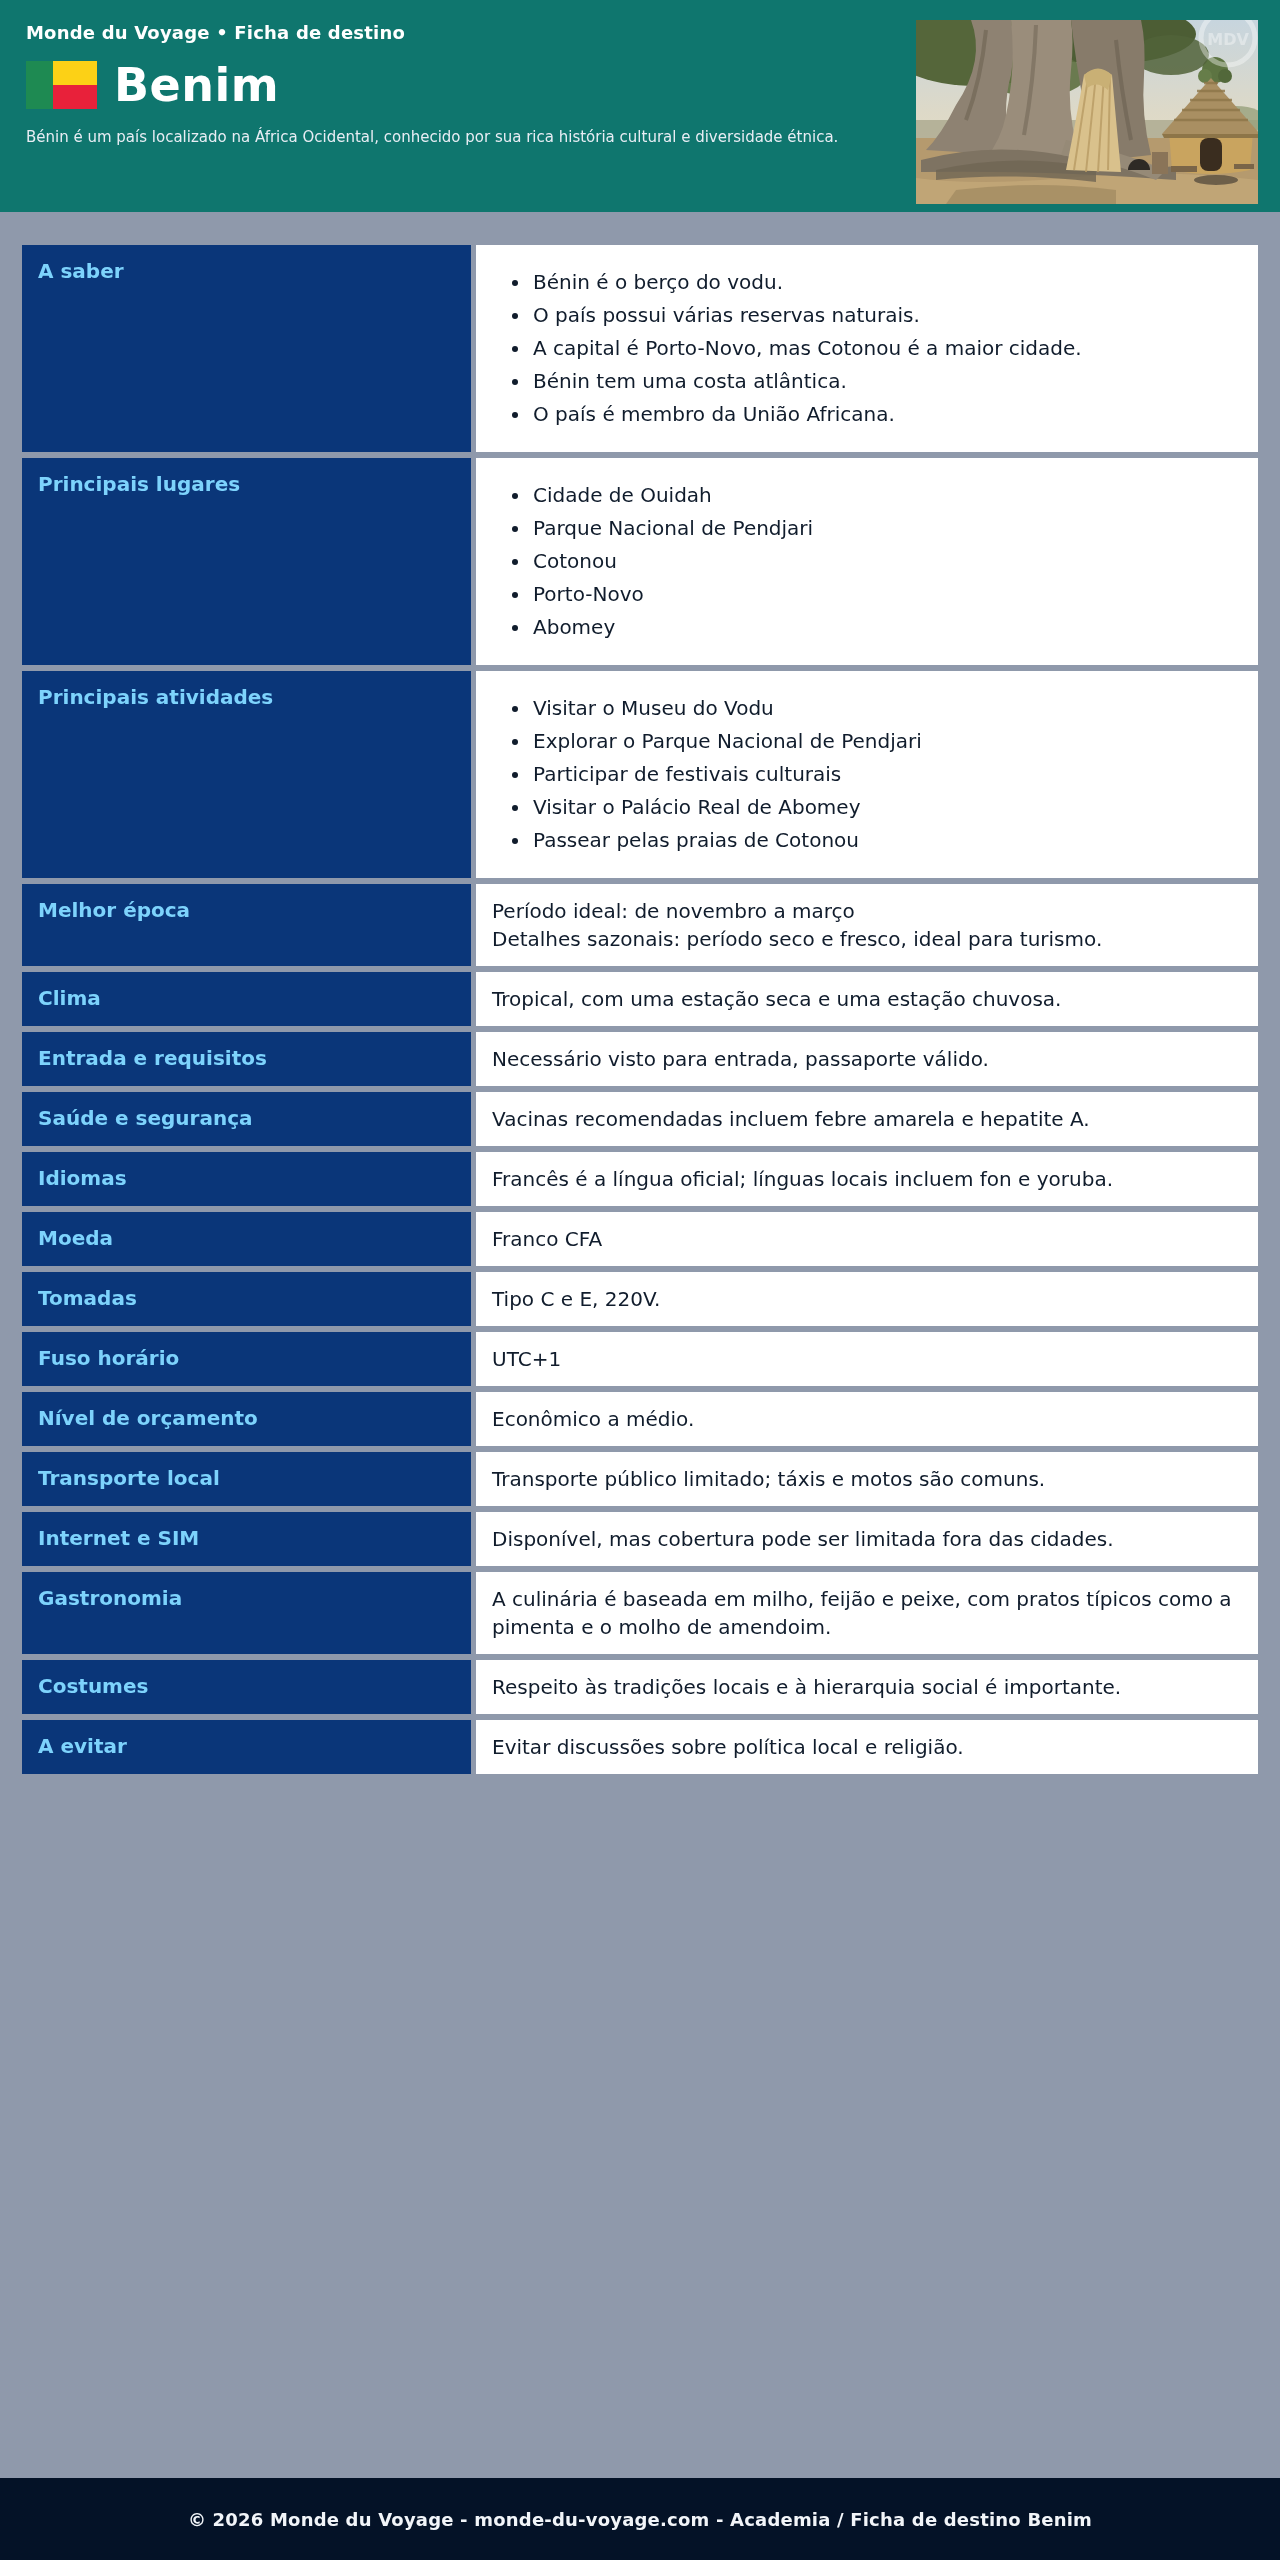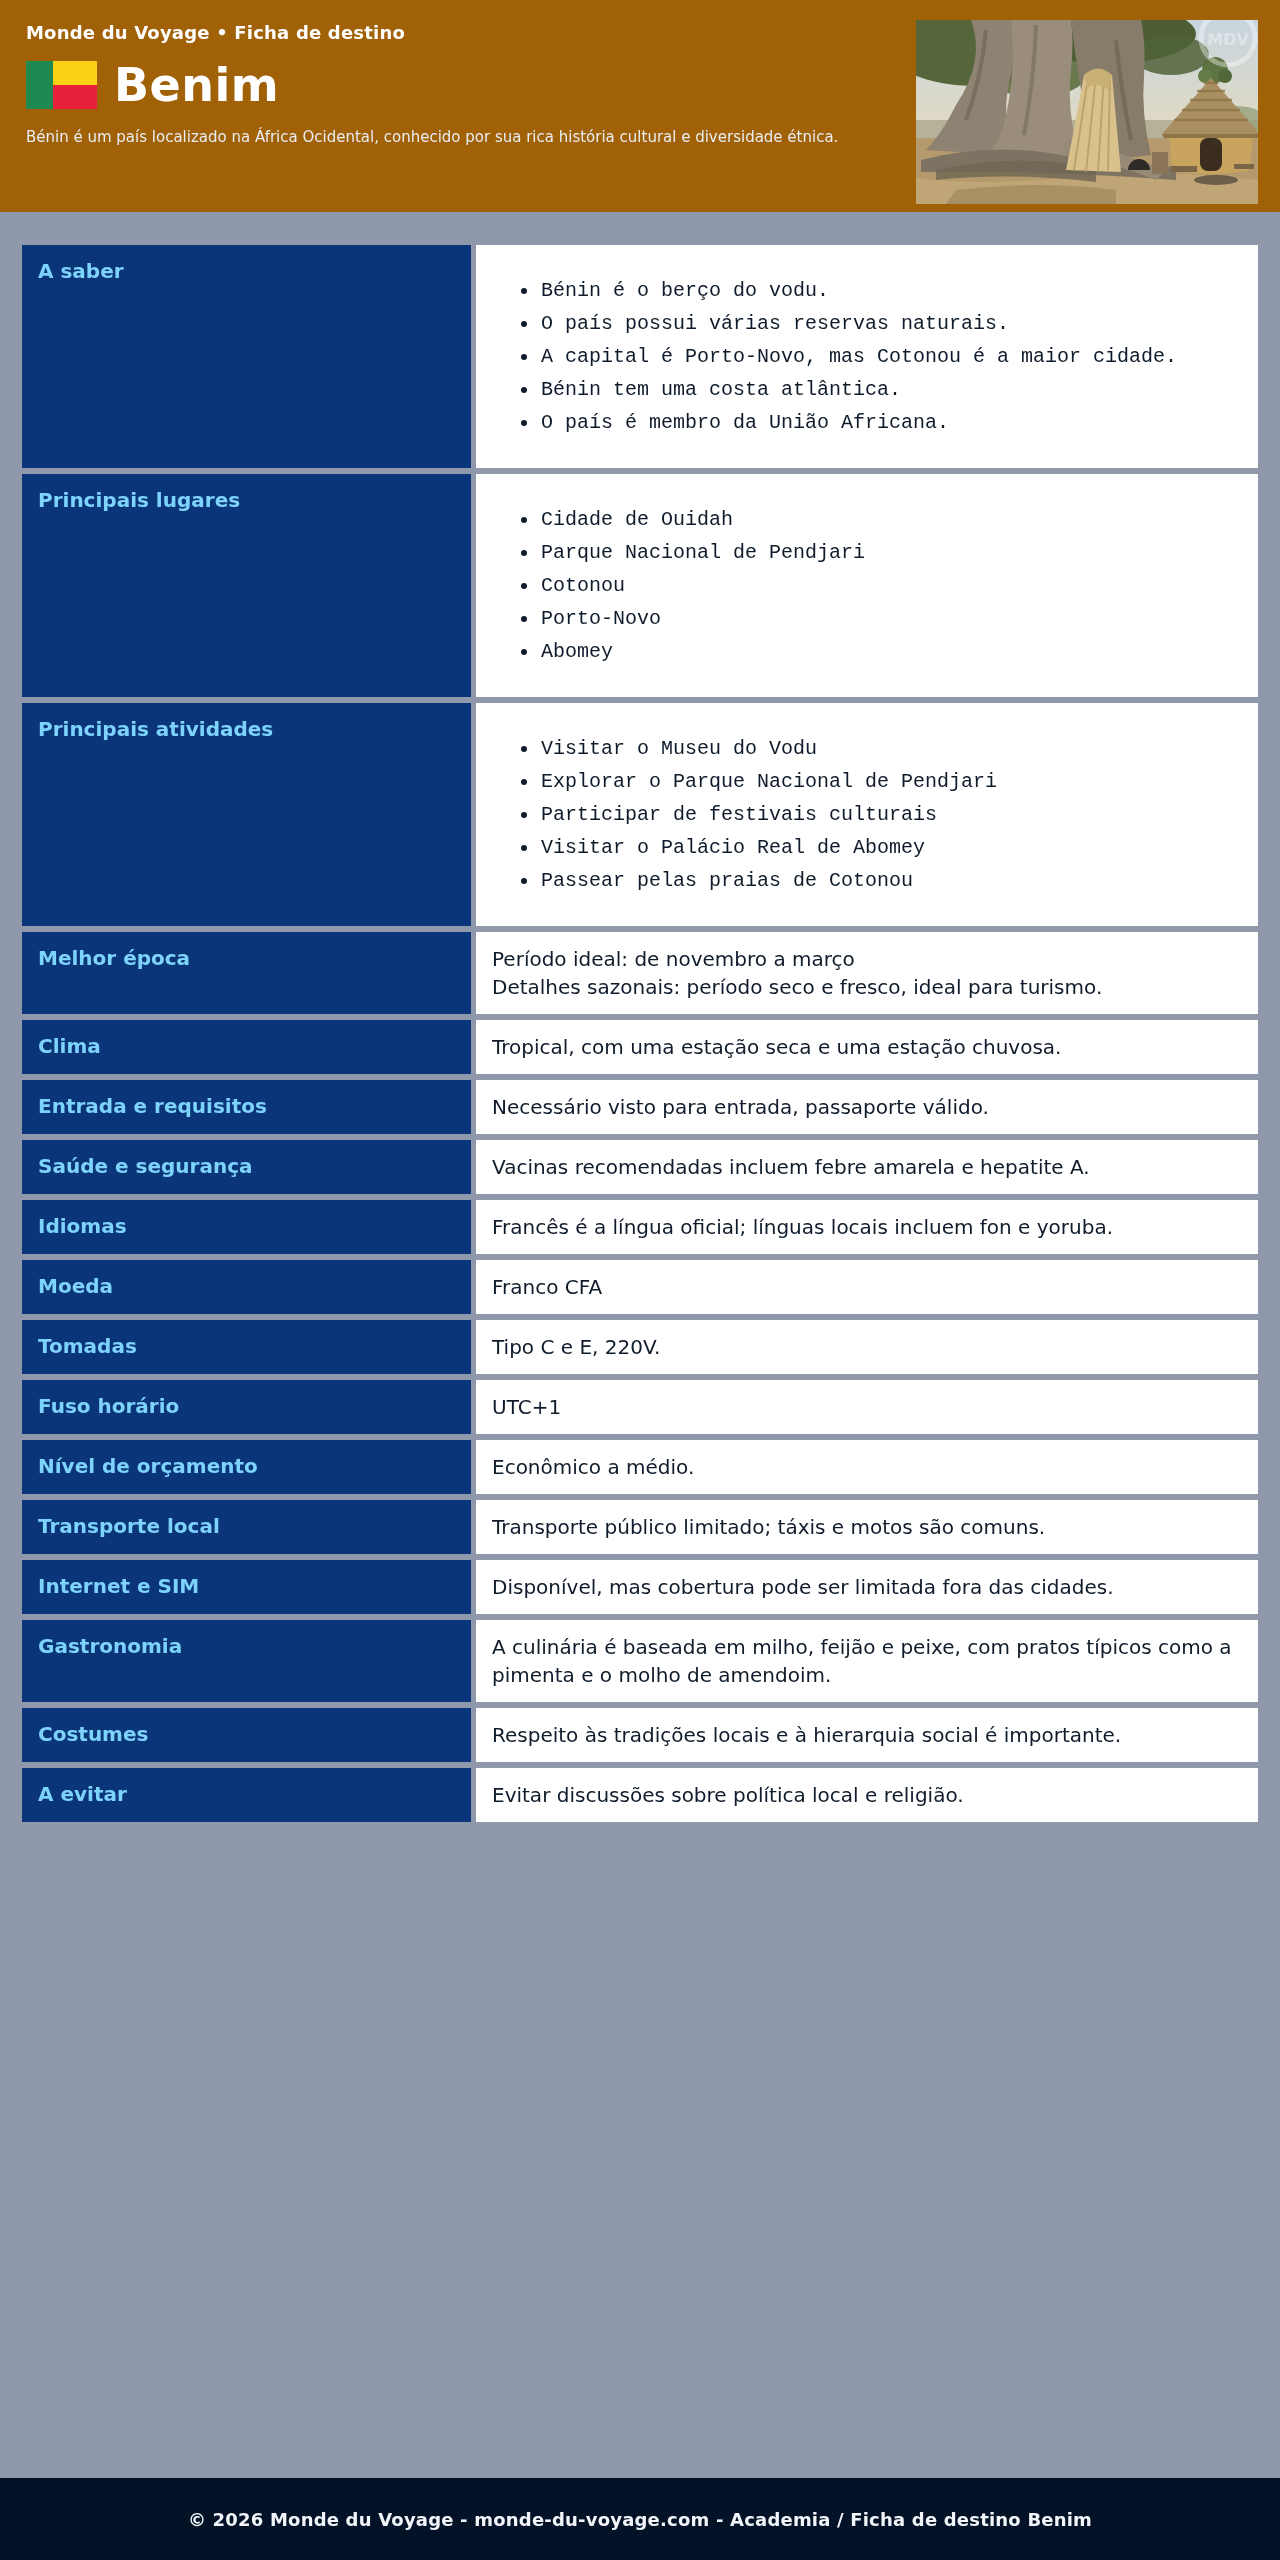--- a/index.html
+++ b/index.html
@@ -8,21 +8,21 @@
     font-family: "DejaVu Sans", "Liberation Sans", sans-serif;
     background: #8f99ab;
     width: 1280px;
     height: 2560px;
     overflow: hidden;
   }
   .page { width: 1280px; height: 2560px; display: flex; flex-direction: column; background: #8f99ab; }
 
   
   header {
-    background: #a16207;
+    background: #0f766e;
     color: #ffffff;
     height: 212px;
     position: relative;
     padding: 20px 38px 0 26px;
     flex: 0 0 auto;
   }
   .breadcrumb {
     font-size: 18px;
     font-weight: bold;
     letter-spacing: 0.2px;
@@ -85,21 +85,21 @@
   }
   table.fact-table td {
     width: 782px;
     background: #ffffff;
     color: #101c2c;
     vertical-align: top;
     font-size: 20px;
     line-height: 28px;
     padding: 13px 6px 13px 16px;
   }
-  table.fact-table td ul { margin: 16px; padding-left: 31px; font-family: Liberation Mono, monospace; }
+  table.fact-table td ul { margin: 8px; padding-left: 31px; }
   table.fact-table td li { line-height: 33px; padding-left: 2px; }
   .cell-line { line-height: 28px; }
 
   
   footer {
     flex: 0 0 auto;
     height: 82px;
     background: #041227;
     color: #f2f5f9;
     display: flex;

